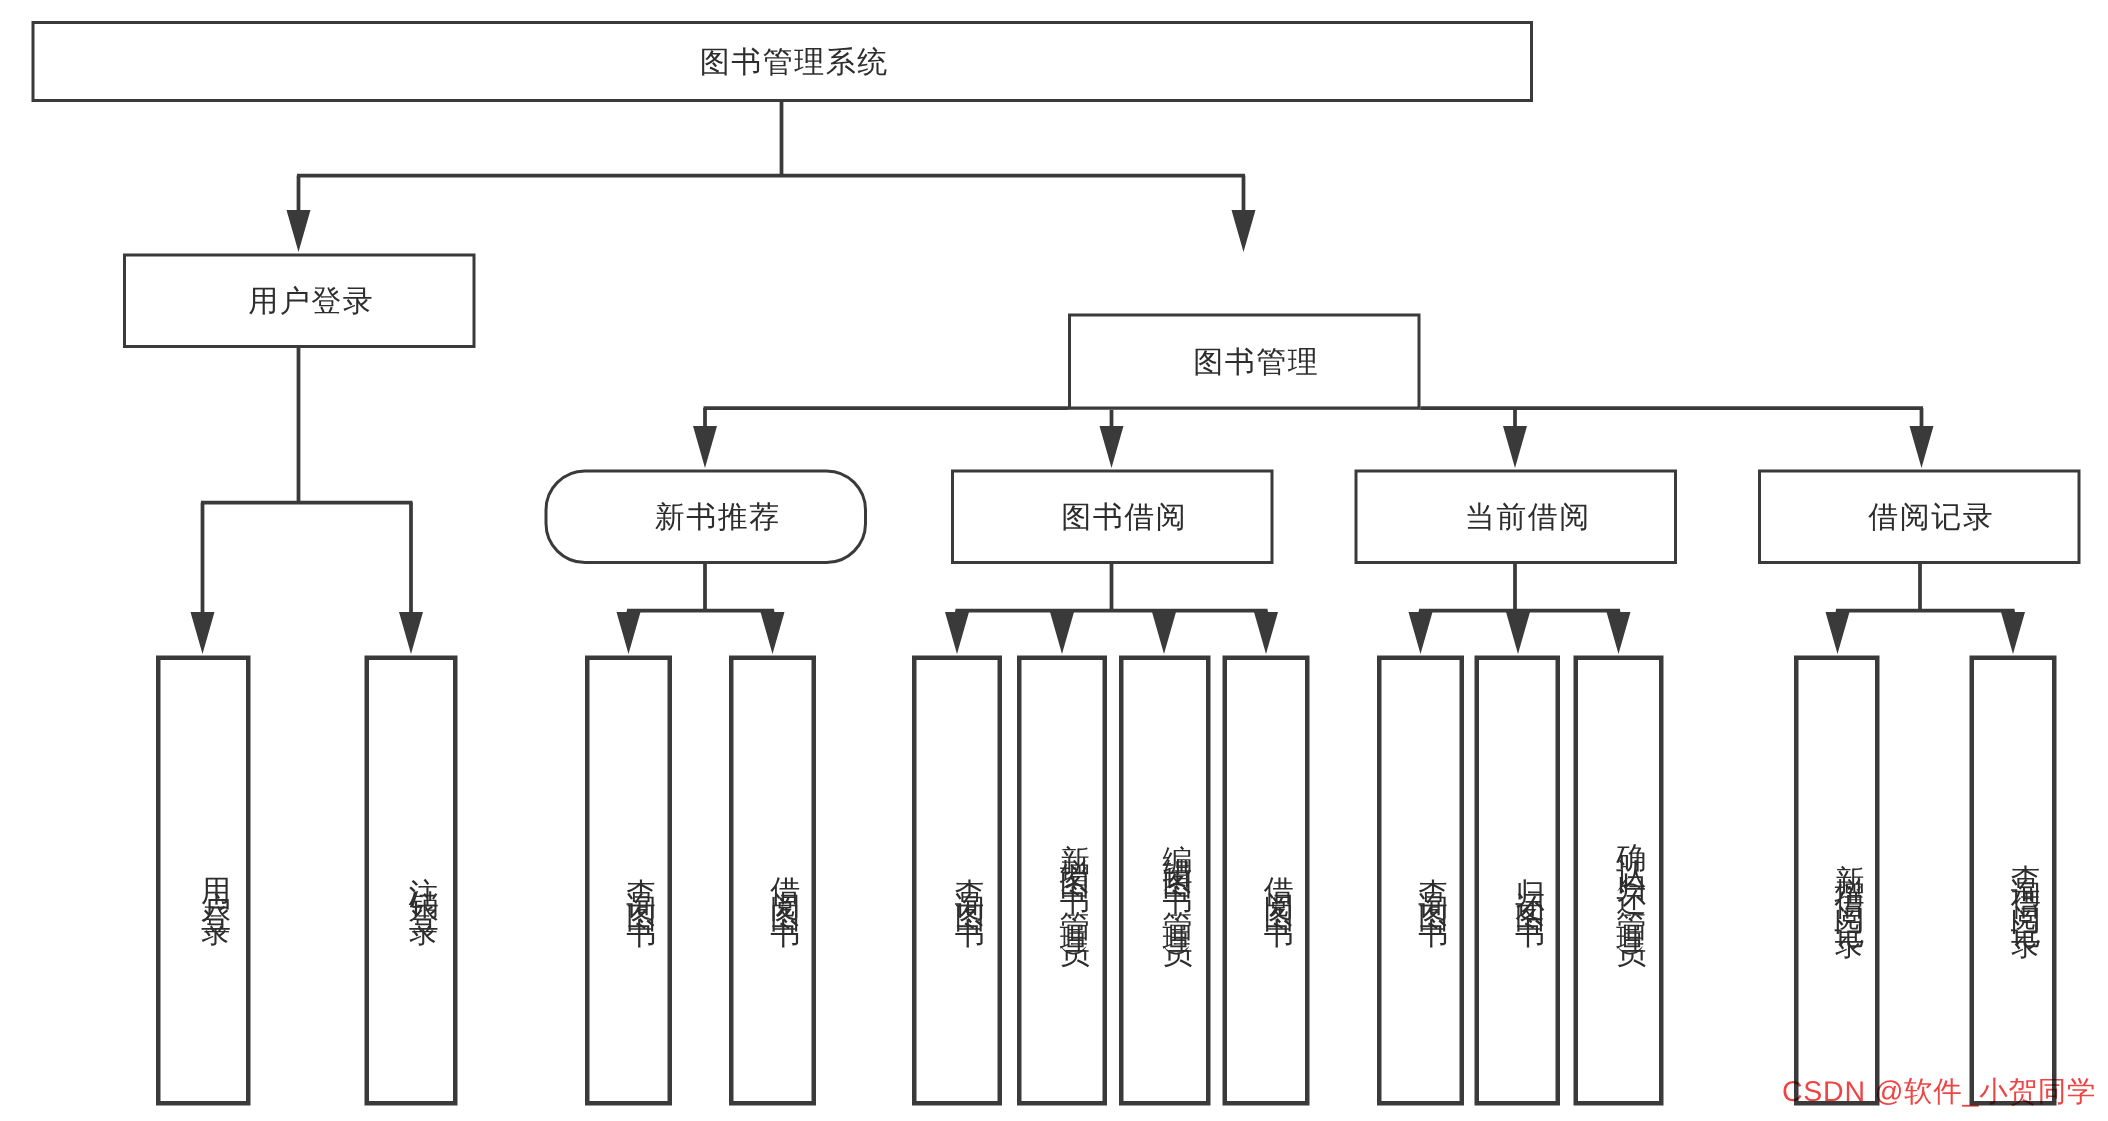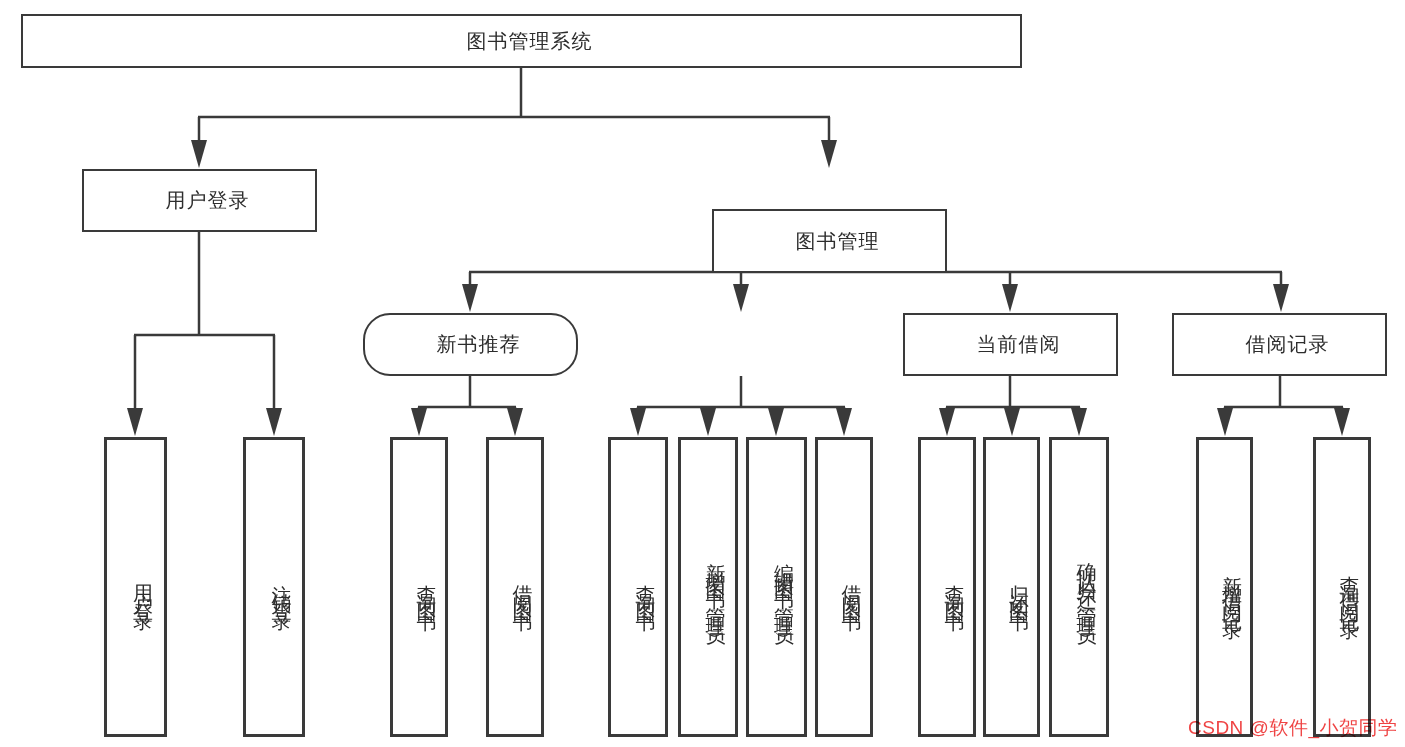--- a/index.html
+++ b/index.html
@@ -138,20 +138,23 @@
   <div class="node h-node" style="left:82px; top:169px; width:235px; height:63px;">
     <span>用户登录</span>
   </div>
   <div class="node h-node" style="left:712px; top:169px; width:235px; height:64px;margin-top:40px;">
     <span>图书管理</span>
   </div>
 
   <div class="node h-node" style="left:363px; top:313px; width:215px; height:63px;border-radius:27px;">
     <span>新书推荐</span>
   </div>
+  <div class="node h-node" style="left:634px; top:313px; width:215px; height:63px;">
+    <span>图书借阅</span>
+  </div>
   <div class="node h-node" style="left:1172px; top:313px; width:215px; height:63px;">
     <span>借阅记录</span>
   </div>
   <div class="node h-node" style="left:903px; top:313px; width:215px; height:63px;">
     <span>当前借阅</span>
   </div>
 
   <div class="node leaf" style="left:104px; top:437px; width:63px; height:300px;">
     <span class="vtext">用户登录</span>
   </div>

